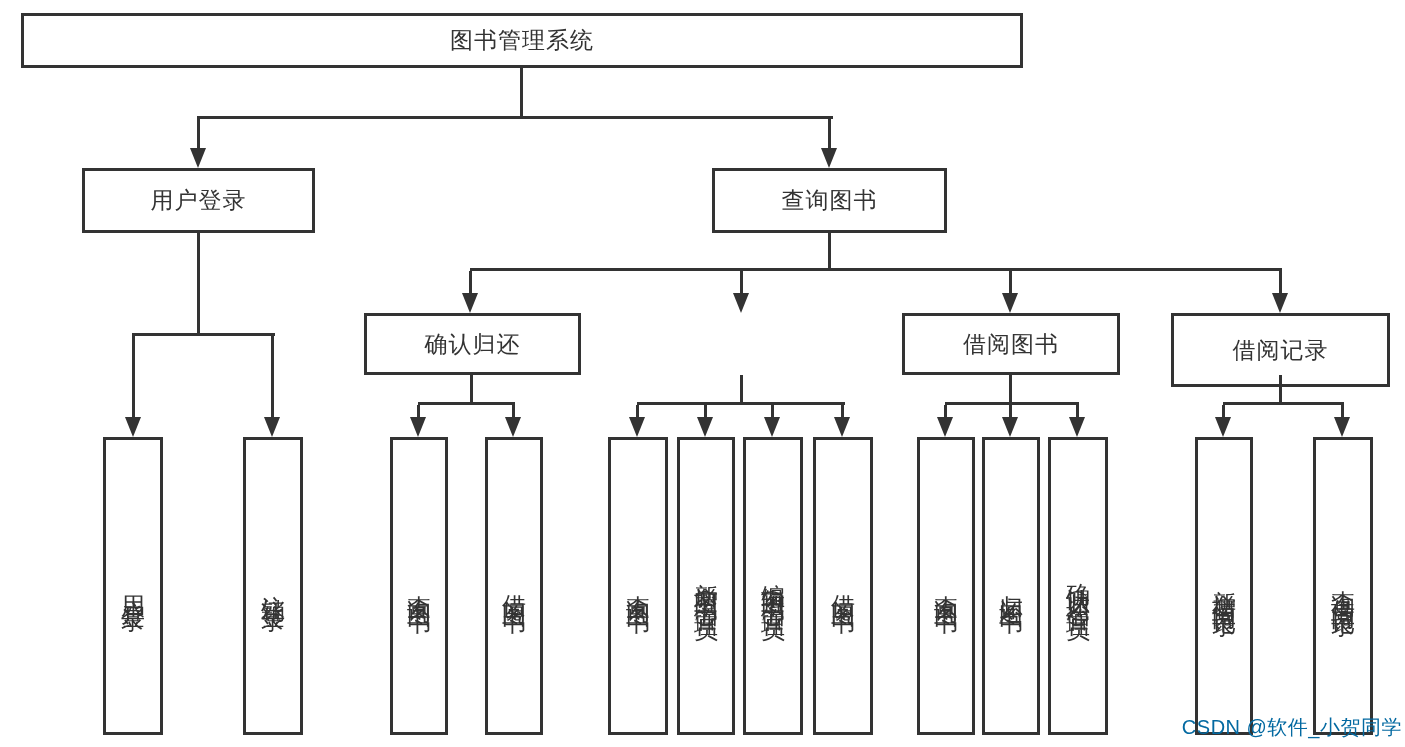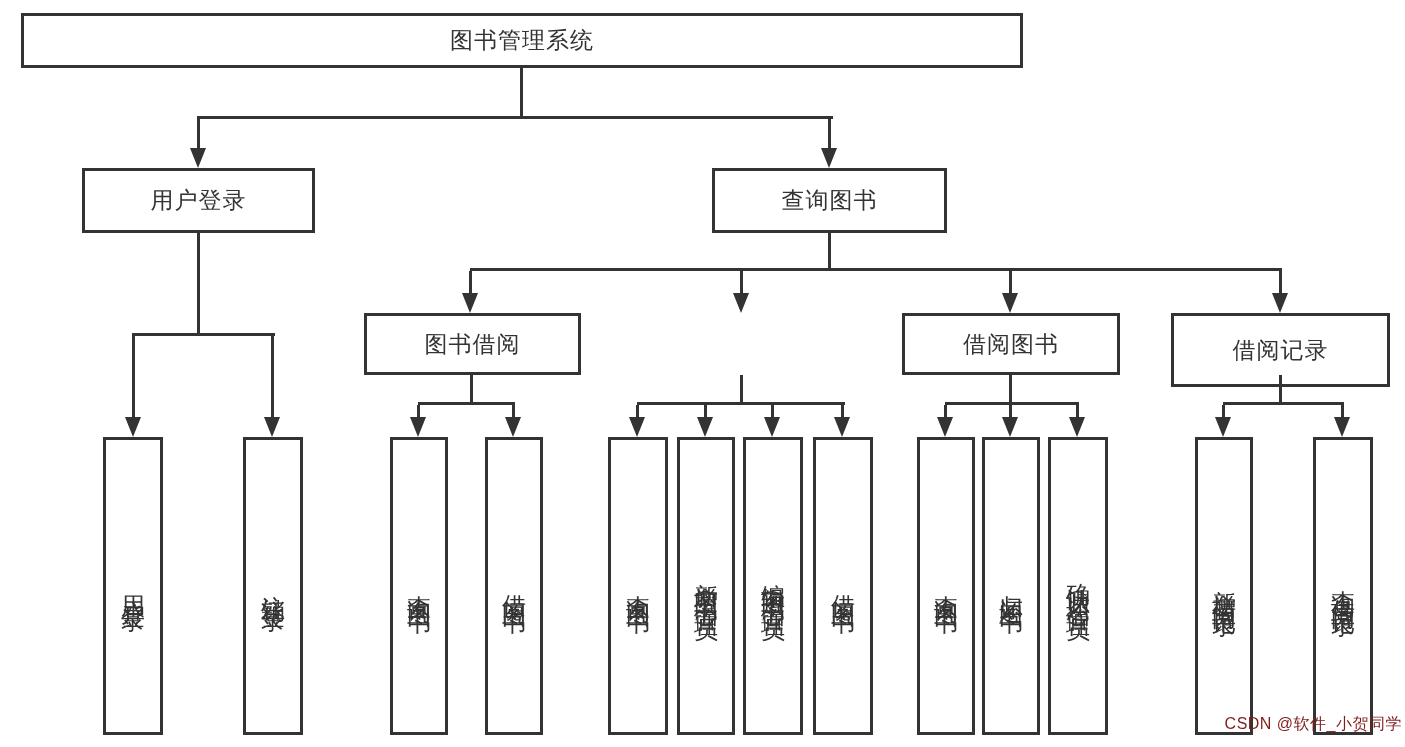--- a/index.html
+++ b/index.html
@@ -63,23 +63,23 @@
     width: 0;
     height: 0;
     border-left: 8.5px solid transparent;
     border-right: 8.5px solid transparent;
     border-top: 20px solid #333333;
   }
   .watermark {
     position: absolute;
     right: 3px;
     top: 714px;
-    font-size: 16px;
+    font-size: 20px;
     letter-spacing: 0.5px;
-    color: #7f1d1d;
+    color: #0369a1;
     z-index: 5;
     white-space: nowrap;
   }
 </style>
 </head>
 <body>
 
 <div class="stage">
 
   <div class="box h" style="left:21px; top:13px; width:1002px; height:55px;">
@@ -104,21 +104,21 @@
   <div class="arrow" style="left:264px; top:336px; height:101px;"></div>
 
   <div class="vline" style="left:828px; top:233px; height:38px;"></div>
   <div class="hline" style="left:470px; top:268px; width:812px;"></div>
   <div class="arrow" style="left:462px; top:271px; height:42px;"></div>
   <div class="arrow" style="left:733px; top:271px; height:42px;"></div>
   <div class="arrow" style="left:1002px; top:271px; height:42px;"></div>
   <div class="arrow" style="left:1272px; top:271px; height:42px;"></div>
 
   <div class="box h" style="left:364px; top:313px; width:217px; height:62px;">
-    <span>图书借阅</span>
+    <span>确认归还</span>
   </div>
   <div class="box h" style="left:902px; top:313px; width:218px; height:62px;">
     <span>借阅图书</span>
   </div>
   <div class="box h" style="left:1171px; top:313px; width:219px; height:74px;">
     <span>借阅记录</span>
   </div>
 
   <div class="vline" style="left:470px; top:375px; height:30px;"></div>
   <div class="hline" style="left:418px; top:402px; width:97px;"></div>

